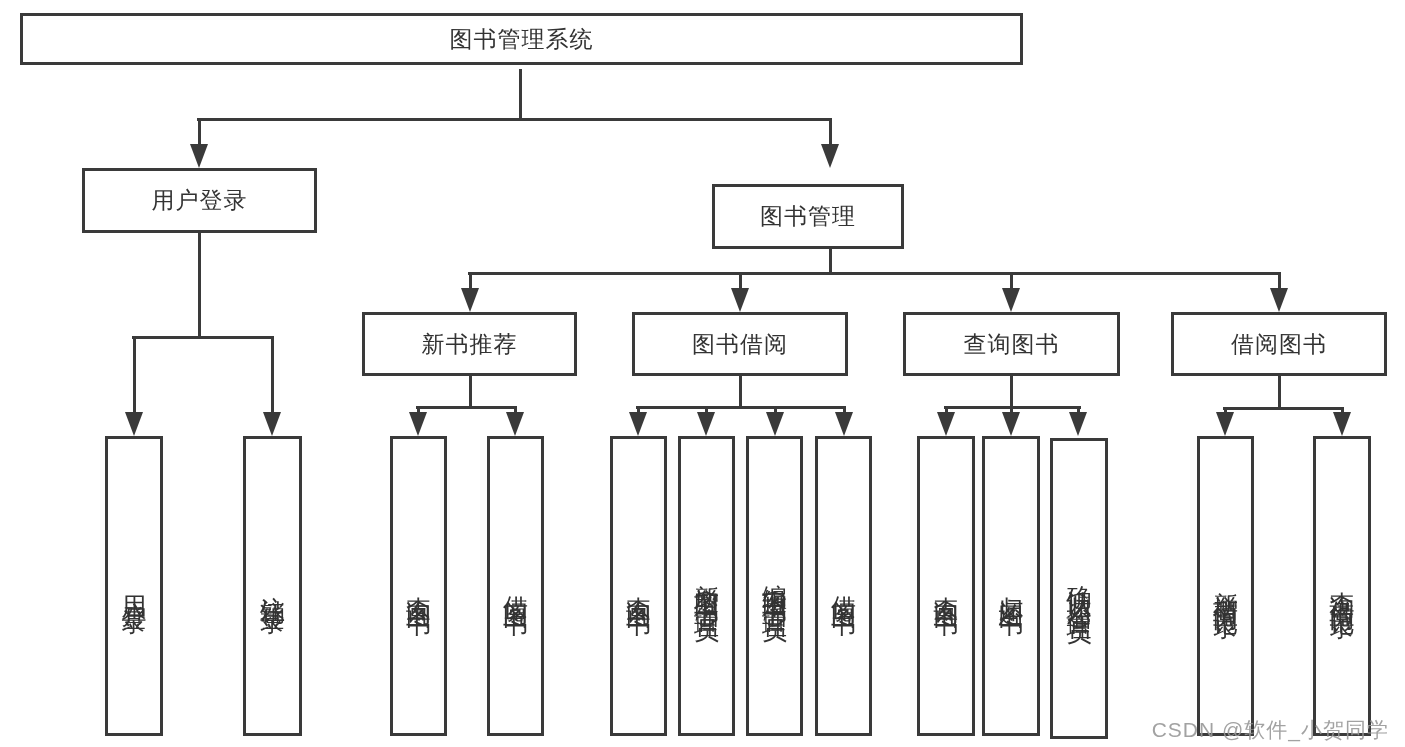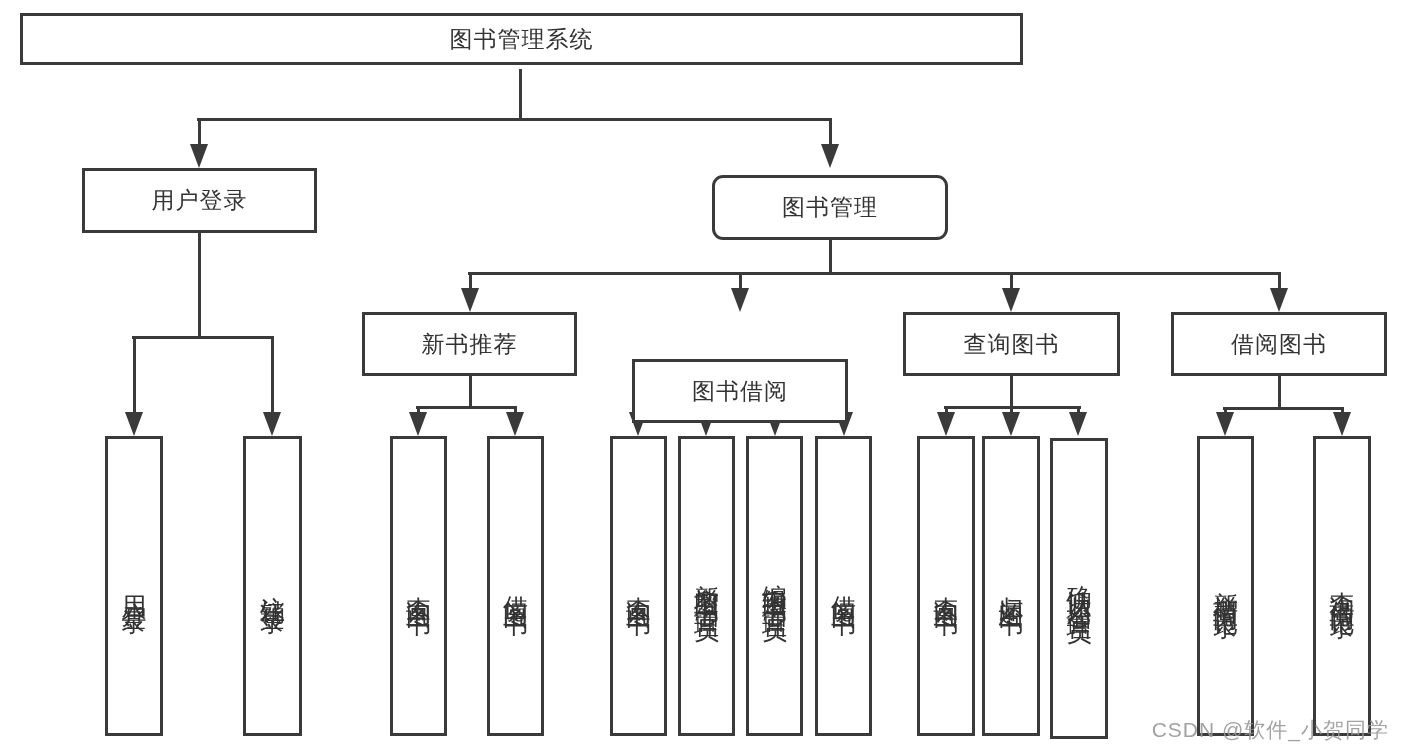--- a/index.html
+++ b/index.html
@@ -67,21 +67,21 @@
   <div class="vline" style="left:519px;top:69px;height:51px;"></div>
   <div class="hline" style="left:197px;top:118px;width:635px;"></div>
   <div class="vline" style="left:198px;top:120px;height:26px;"></div>
   <div class="arrow" style="left:190px;top:144px;"></div>
   <div class="vline" style="left:829px;top:120px;height:26px;"></div>
   <div class="arrow" style="left:821px;top:144px;"></div>
 
   <div class="node" style="left:82px;top:168px;width:235px;height:65px;">
     <span>用户登录</span>
   </div>
-  <div class="node" style="left:712px;top:175px;width:236px;height:65px;border-radius:11px;">
+  <div class="node" style="left:712px;top:184px;width:192px;height:65px;">
     <span>图书管理</span>
   </div>
 
   <div class="vline" style="left:198px;top:233px;height:106px;"></div>
   <div class="hline" style="left:132px;top:336px;width:142px;"></div>
   <div class="vline" style="left:133px;top:339px;height:76px;"></div>
   <div class="arrow" style="left:125px;top:412px;"></div>
   <div class="vline" style="left:271px;top:339px;height:76px;"></div>
   <div class="arrow" style="left:263px;top:412px;"></div>
 
@@ -92,21 +92,21 @@
   <div class="vline" style="left:739px;top:274px;height:16px;"></div>
   <div class="arrow" style="left:731px;top:288px;"></div>
   <div class="vline" style="left:1010px;top:274px;height:16px;"></div>
   <div class="arrow" style="left:1002px;top:288px;"></div>
   <div class="vline" style="left:1278px;top:274px;height:16px;"></div>
   <div class="arrow" style="left:1270px;top:288px;"></div>
 
   <div class="node" style="left:362px;top:312px;width:215px;height:64px;">
     <span>新书推荐</span>
   </div>
-  <div class="node" style="left:632px;top:312px;width:216px;height:64px;margin-top:47px;">
+  <div class="node" style="left:632px;top:312px;width:216px;height:64px;">
     <span>图书借阅</span>
   </div>
   <div class="node" style="left:903px;top:312px;width:217px;height:64px;">
     <span>查询图书</span>
   </div>
   <div class="node" style="left:1171px;top:312px;width:216px;height:64px;">
     <span>借阅图书</span>
   </div>
 
   <div class="vline" style="left:469px;top:376px;height:32px;"></div>

